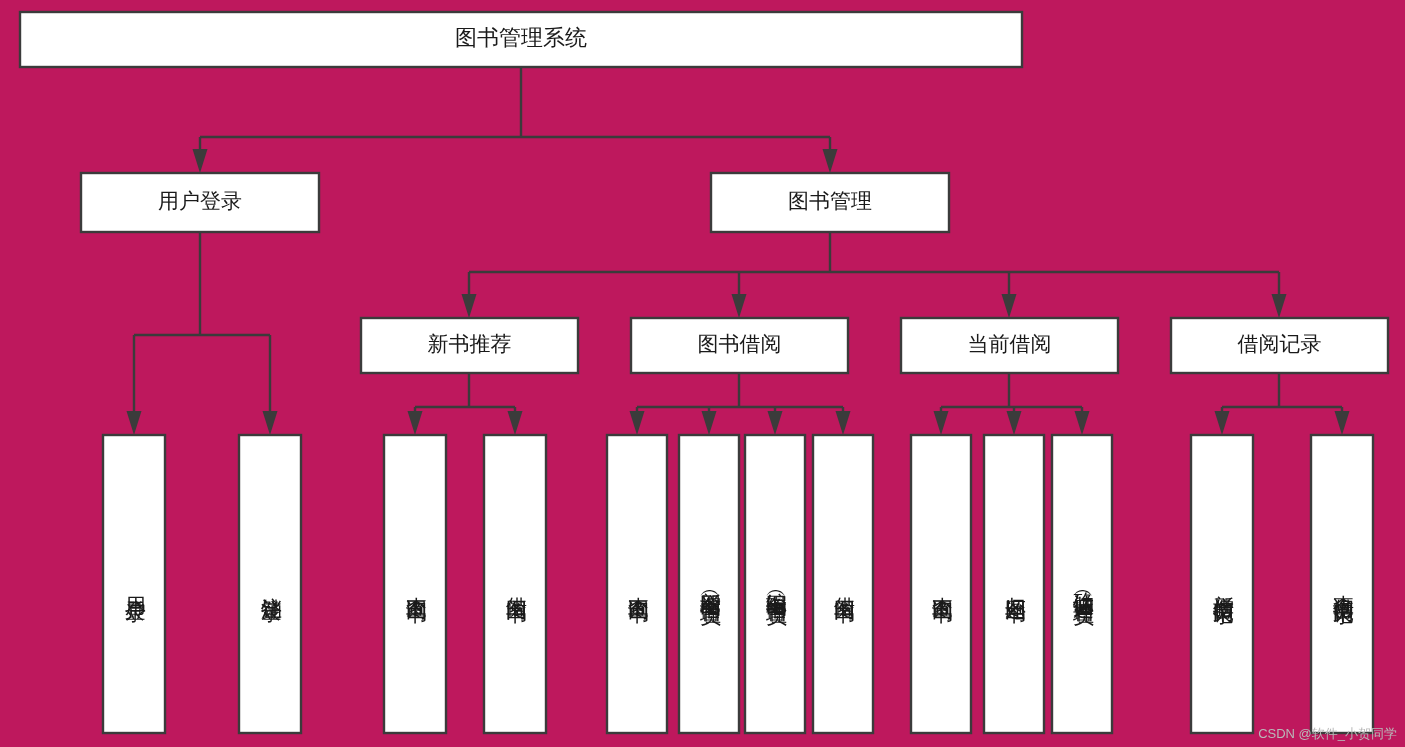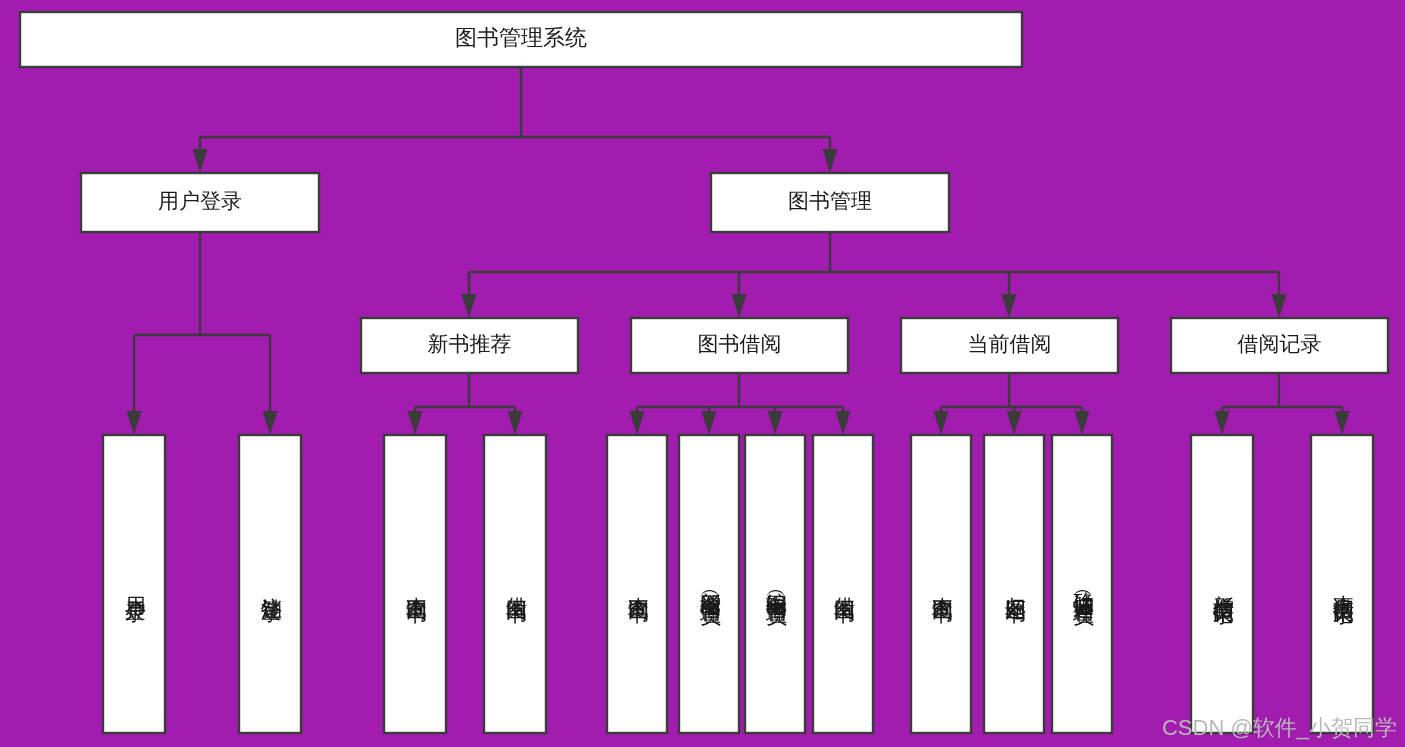--- a/index.html
+++ b/index.html
@@ -10,21 +10,21 @@
   body {
     width: 1405px;
     height: 747px;
     font-family: "Liberation Sans", "DejaVu Sans", sans-serif;
     overflow: hidden;
   }
   #diagram-root {
     position: relative;
     width: 1405px;
     height: 747px;
-    background: #a21caf;
+    background: #be185d;
   }
   svg.diagram-svg {
     position: absolute;
     left: 0;
     top: 0;
     width: 1405px;
     height: 747px;
   }
   .node-box {
     fill: #ffffff;
@@ -59,21 +59,21 @@
     dominant-baseline: middle;
     writing-mode: vertical-rl;
     text-orientation: upright;
     letter-spacing: 2px;
   }
   .watermark {
     position: absolute;
     right: 8px;
     bottom: 4px;
     font-family: "Liberation Sans", "DejaVu Sans", sans-serif;
-    font-size: 22px;
+    font-size: 13px;
     color: #b9b9b9;
     white-space: nowrap;
     user-select: none;
   }
 </style>
 </head>
 <body>
 
 <div id="diagram-root">
 

